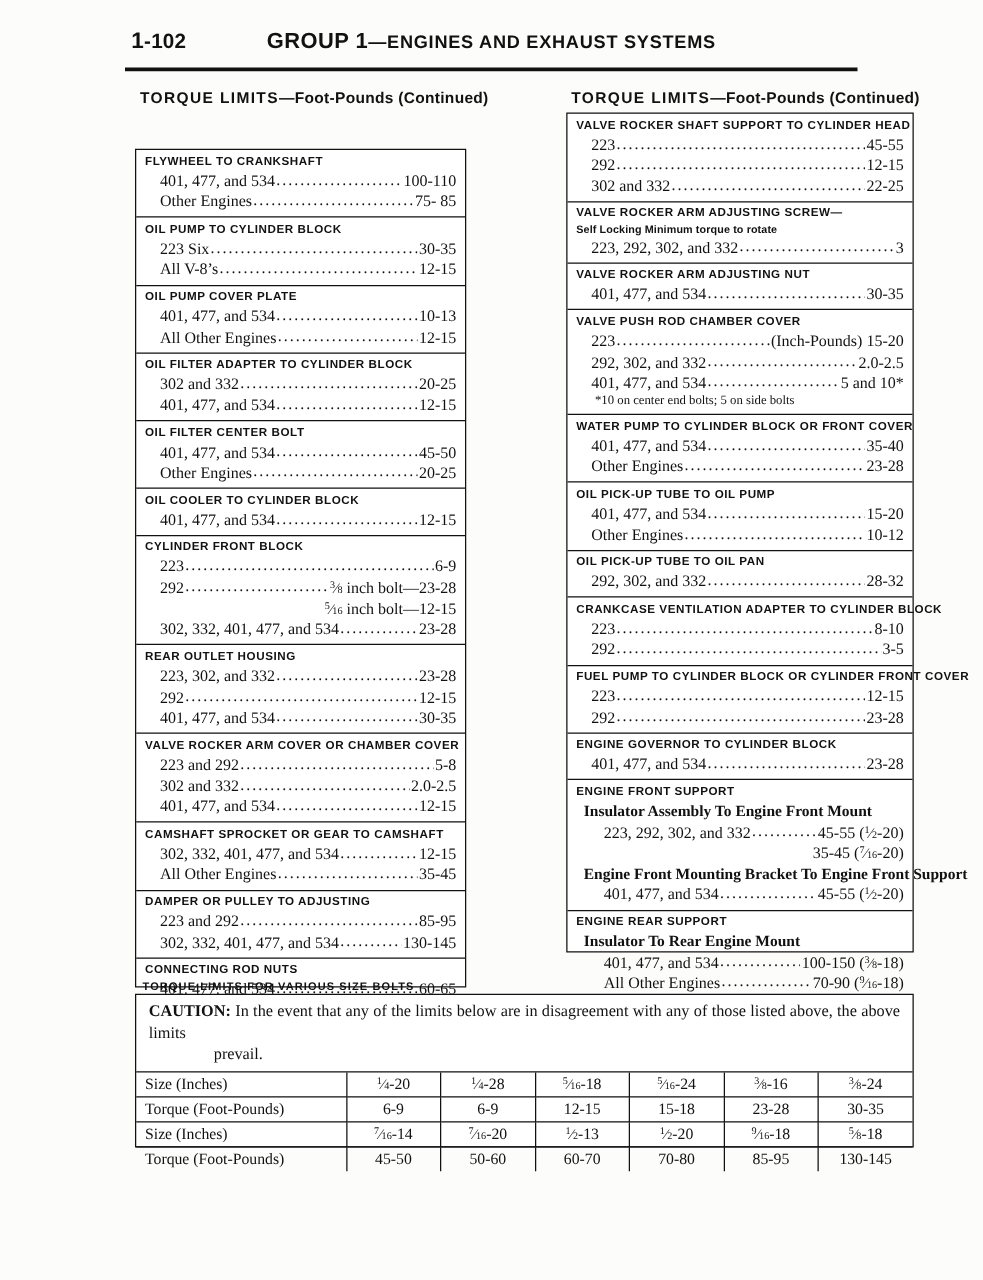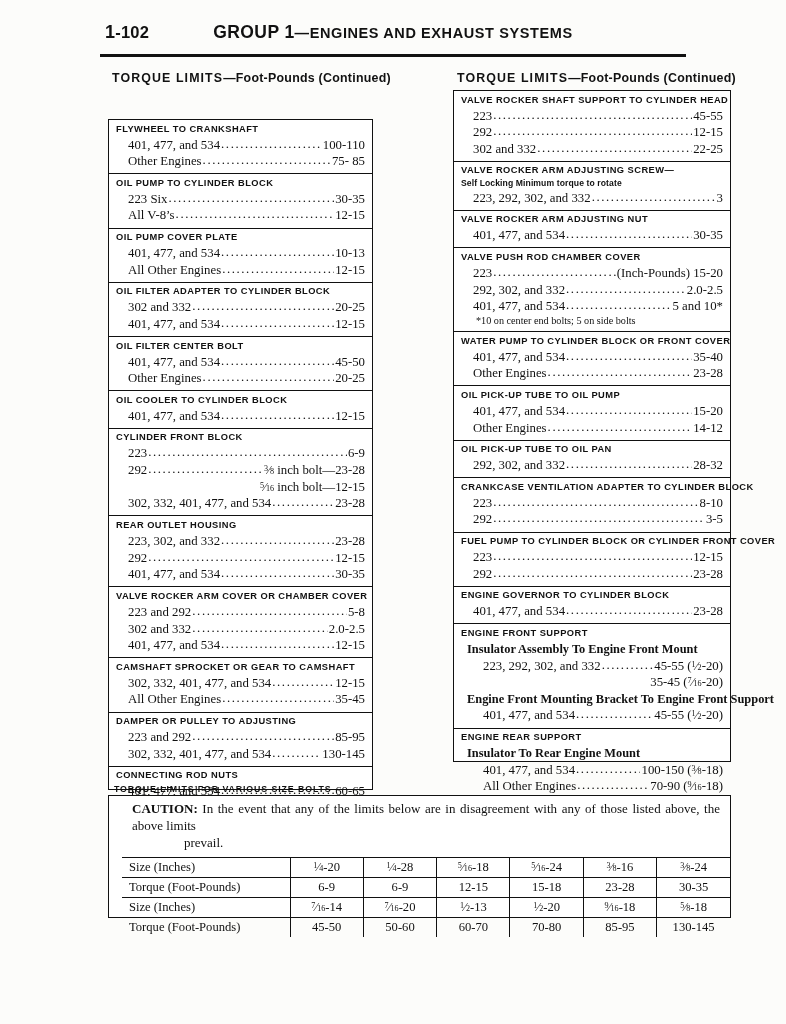--- a/index.html
+++ b/index.html
@@ -127,21 +127,21 @@
   .fr .sl{font-size:1em;}
   
   #bolts-title{
     position:absolute;left:114px;top:784px;
     font-family:"Liberation Sans", sans-serif;
     font-weight:bold;font-size:8.8px;letter-spacing:.9px;
     white-space:nowrap;
   }
   #bolts-box{
     position:absolute;left:108px;top:795px;width:623px;height:123px;
-    border:1.8px solid #111;box-sizing:border-box;background:#fff;padding-left:13px;
+    border:1.8px solid #111;box-sizing:border-box;background:#fff;
   }
   .caution{
     font-size:13px;line-height:1.30;
     padding:5px 10px 5px 10px;
     border-bottom:1.4px solid #111;
     text-align:justify;
   }
   .caution .ind{display:block;padding-left:52px;}
   .caution b{font-weight:bold;}
   table.bolts{
@@ -426,21 +426,21 @@
       <div class="grp-block">
         <div class="grp-head">OIL PICK-UP TUBE TO OIL PUMP</div>
         <div class="row">
           <span class="lbl">401, 477, and 534</span>
           <span class="dots">............................................................</span>
           <span class="val">15-20</span>
         </div>
         <div class="row">
           <span class="lbl">Other Engines</span>
           <span class="dots">............................................................</span>
-          <span class="val">14-12</span>
+          <span class="val">10-12</span>
         </div>
       </div>
       <div class="grp-block">
         <div class="grp-head">OIL PICK-UP TUBE TO OIL PAN</div>
         <div class="row">
           <span class="lbl">292, 302, and 332</span>
           <span class="dots">............................................................</span>
           <span class="val">28-32</span>
         </div>
       </div>

